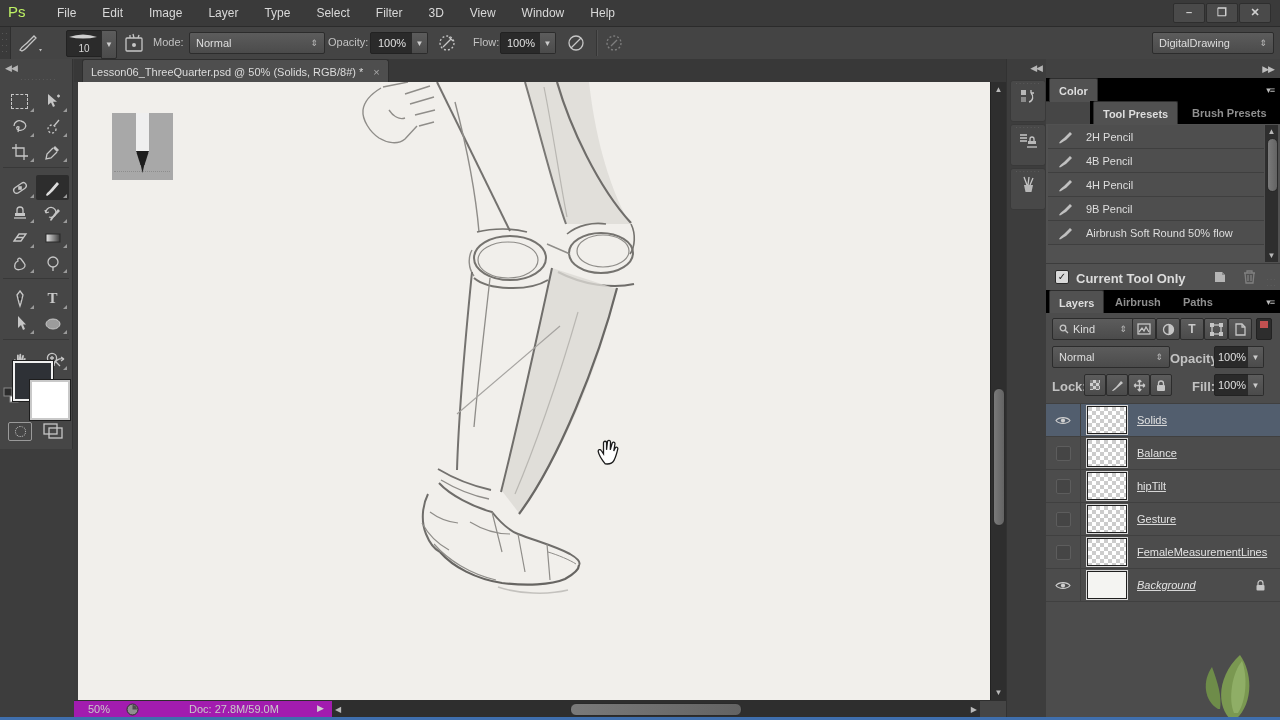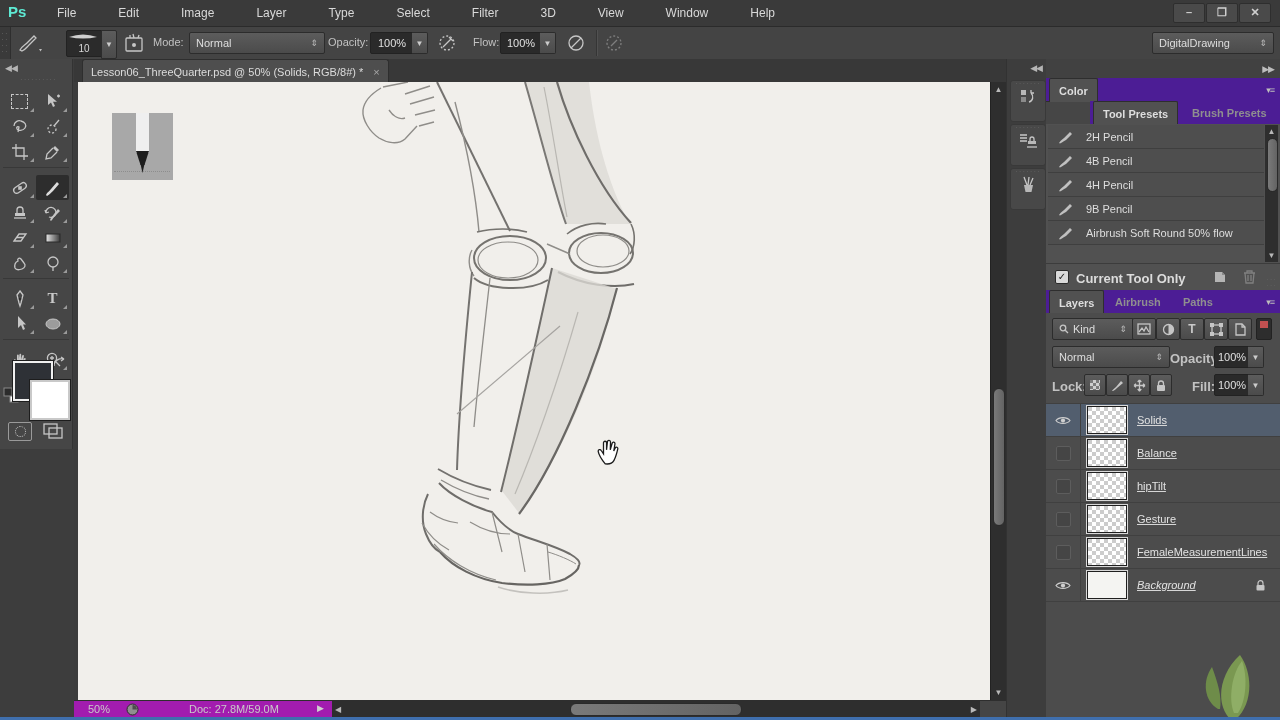--- a/index.html
+++ b/index.html
@@ -4,22 +4,22 @@
 <style>
   html,body{margin:0;padding:0;background:#222;}
   #app{position:relative;width:1280px;height:720px;overflow:hidden;
        font-family:"Liberation Sans",sans-serif;color:#d6d6d6;background:#3c3c3c;
        -webkit-font-smoothing:antialiased;}
   .abs{position:absolute;}
   svg{display:block;}
   .ico{stroke:#c6c6c6;fill:none;stroke-width:1.3;}
   
   #menubar{left:0;top:0;width:1280px;height:26px;background:#3a3a3a;border-bottom:1px solid #2b2b2b;}
-  #ps-logo{position:absolute;left:8px;top:3px;font-size:15px;font-weight:bold;color:#5eead4;letter-spacing:0;}
-  #menu-items{position:absolute;left:44px;top:0;height:26px;display:flex;align-items:flex-start;gap:16px;}
+  #ps-logo{position:absolute;left:8px;top:3px;font-size:15px;font-weight:normal;color:#bef264;letter-spacing:0;}
+  #menu-items{position:absolute;left:44px;top:0;height:26px;display:flex;align-items:flex-start;gap:0;}
   .menu-item{padding:0 13px;font-size:12px;color:#d9d9d9;line-height:26px;cursor:default;}
   .win-btn{position:absolute;top:3px;width:30px;height:18px;background:#4a4a4a;border:1px solid #2e2e2e;
            border-radius:2px;color:#cfcfcf;font-size:11px;text-align:center;line-height:17px;font-weight:bold;}
   
   #optionsbar{left:0;top:27px;width:1280px;height:32px;background:#444444;border-bottom:1px solid #2b2b2b;}
   .ob-label{position:absolute;top:9px;font-size:11px;color:#c2c2c2;}
   .dd{position:absolute;top:5px;height:20px;background:linear-gradient(#5c5c5c,#4b4b4b);
       border:1px solid #2c2c2c;border-radius:2px;font-size:11px;color:#dedede;
       display:flex;align-items:center;padding:0 6px;}
   .dd .updn{margin-left:auto;font-size:9px;color:#bdbdbd;padding-left:8px;}
@@ -51,21 +51,21 @@
   .sb-track{background:#2e2e2e;}
   .sb-thumb{background:linear-gradient(90deg,#7a7a7a,#636363);border-radius:6px;border:1px solid #2a2a2a;}
   .sb-arrow{color:#b9b9b9;font-size:8px;text-align:center;}
   #statusbar{left:74px;top:700px;width:932px;height:17px;background:#a21caf;border-top:1px solid #2e2e2e;font-size:11px;color:#c9c9c9;}
   
   #dockstrip{left:1006px;top:59px;width:40px;height:661px;background:#3d3d3d;border-left:1px solid #323232;}
   .dock-btn{position:absolute;left:3px;width:34px;height:40px;background:#484848;border:1px solid #393939;border-radius:3px;
             display:flex;flex-direction:column;align-items:center;}
   
   #panelcol{left:1046px;top:59px;width:234px;height:661px;background:#464646;}
-  .ptabrow{position:absolute;left:0;width:234px;background:#4c1d95;border-bottom:1px solid #2e2e2e;}
+  .ptabrow{position:absolute;left:0;width:234px;background:#000000;border-bottom:1px solid #2e2e2e;}
   .ptab{position:absolute;top:0;height:100%;background:#515151;border:1px solid #2e2e2e;border-bottom:none;
         font-size:11px;font-weight:bold;color:#dedede;display:flex;align-items:center;padding:0 9px;border-radius:2px 2px 0 0;}
   .ptab.dim{background:transparent;border:none;color:#8f8f8f;}
   .pmenu{position:absolute;right:6px;top:50%;transform:translateY(-50%);color:#bdbdbd;font-size:9px;letter-spacing:-1px;}
   .preset-row{height:23px;background:#4e4e4e;border-bottom:1px solid #3f3f3f;display:flex;align-items:center;
               font-size:11px;color:#dedede;padding-left:10px;gap:10px;}
   .chk{width:12px;height:12px;background:#d9d9d9;border:1px solid #2a2a2a;border-radius:2px;
        font-size:10px;line-height:11px;text-align:center;color:#222;}
   
   .layer-row{height:32px;background:#4c4c4c;border-bottom:1px solid #404040;display:flex;align-items:center;position:relative;text-decoration:underline;}

